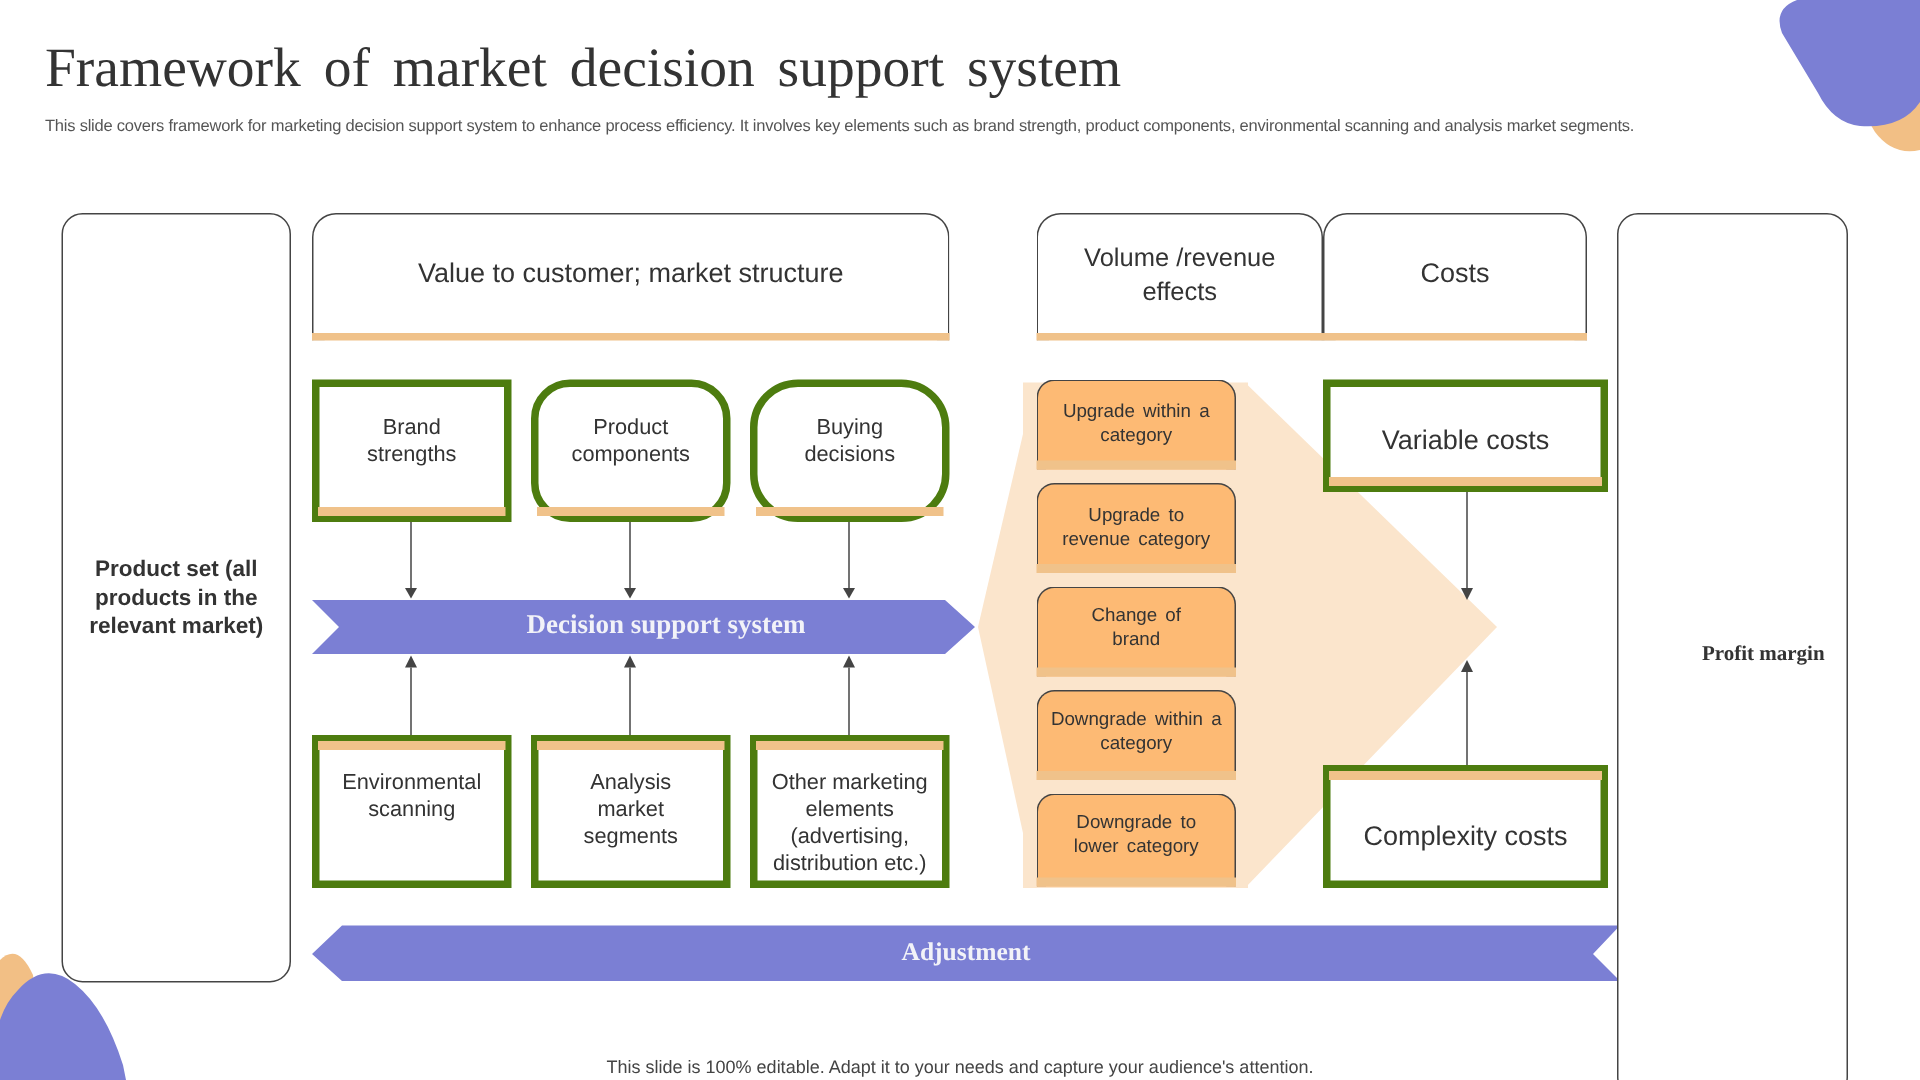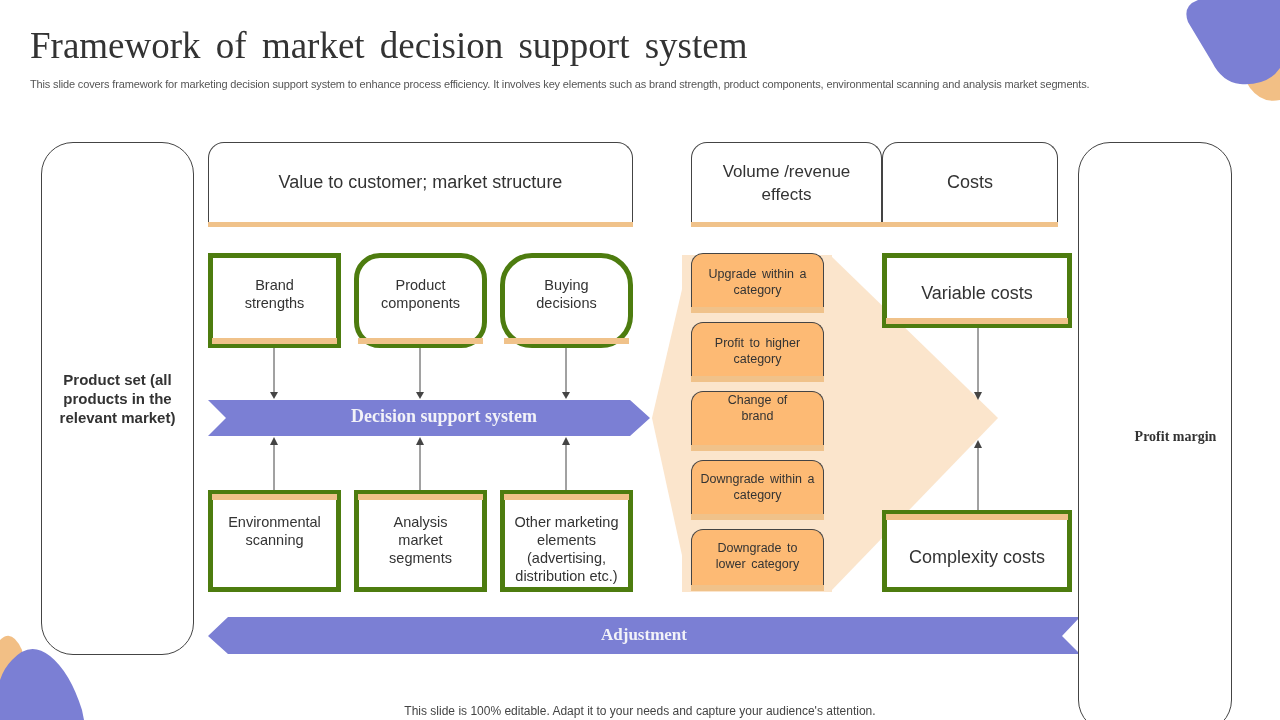--- a/index.html
+++ b/index.html
@@ -2,21 +2,21 @@
 <html><head>
 <meta charset="utf-8">
 <style>
   html, body { margin: 0; padding: 0; }
   body { width: 1280px; height: 720px; position: relative; overflow: hidden; background: #ffffff; font-family: "Liberation Sans", sans-serif; color: #3a3a3a; }
   .abs { position: absolute; }
   .title { left: 30px; top: 24px; font-family: "Liberation Serif", serif; font-size: 37px; color: #333; word-spacing: 6px; white-space: nowrap; }
   .subtitle { left: 30px; top: 78px; font-size: 11px; color: #555; white-space: nowrap; letter-spacing: -0.15px; }
   .footer { left: 0; width: 1280px; top: 704px; font-size: 12px; color: #444; text-align: center; }
   .rbox { position: absolute; border: 1px solid #444; background: #fff; box-sizing: border-box; display: flex; align-items: center; justify-content: center; text-align: center; }
-  .tallbox { border-radius: 32px; }
+  .tallbox { border-radius: 14px; }
   .hdr { position: absolute; border: 1px solid #444; border-bottom: none; border-radius: 16px 16px 0 0; background: #fff; box-sizing: border-box; display: flex; align-items: center; justify-content: center; text-align: center; font-size: 18px; color: #333; }
   .hdr::after { content: ""; position: absolute; left: -1px; right: -1px; bottom: 0; height: 5px; background: #f0c28a; }
   .sq { position: absolute; border: 5px solid #4d7c0f; background: #fff; box-sizing: border-box; text-align: center; font-size: 14.5px; color: #333; line-height: 18px; }
   .sq.botbar::after { content: ""; position: absolute; left: -1px; right: -1px; bottom: -1px; height: 6px; background: #f0c28a; }
   .sq.topbar::before { content: ""; position: absolute; left: -1px; right: -1px; top: -1px; height: 6px; background: #f0c28a; }
   .pill { position: absolute; border: 1px solid #444; border-bottom: none; border-radius: 12px 12px 0 0; background: #fdba74; box-sizing: border-box; text-align: center; font-size: 12.5px; color: #333; line-height: 16px; word-spacing: 2px; }
   .pill::after { content: ""; position: absolute; left: -1px; right: -1px; bottom: 0; height: 6px; background: #f0c28a; }
   .arrowtext { position: absolute; color: #f2f2f8; font-family: "Liberation Serif", serif; font-weight: bold; font-size: 18px; text-align: center; }
   svg.overlay { position: absolute; left: 0; top: 0; }
 </style>
@@ -99,23 +99,23 @@
   <div style="padding:0 30px;">Analysis market segments</div>
 </div>
 <div class="sq topbar" style="left:500px; top:490px; width:133px; height:102px; padding-top:18px;">
   <div style="padding:0 8px;">Other marketing elements (advertising, distribution etc.)</div>
 </div>
 
 <div class="pill" style="left:691px; top:253px; width:133px; height:60px; padding-top:12px;">
   <div style="padding:0 16px;">Upgrade within a category</div>
 </div>
 <div class="pill" style="left:691px; top:322px; width:133px; height:60px; padding-top:12px;">
-  <div style="padding:0 16px;">Profit to higher category</div>
+  <div style="padding:0 16px;">Upgrade to revenue category</div>
 </div>
-<div class="pill" style="left:691px; top:391px; width:133px; height:60px; padding-top:0;">
+<div class="pill" style="left:691px; top:391px; width:133px; height:60px; padding-top:10px;">
   <div style="padding:0 30px;">Change of brand</div>
 </div>
 <div class="pill" style="left:691px; top:460px; width:133px; height:60px; padding-top:10px;">
   <div style="padding:0 4px;">Downgrade within a category</div>
 </div>
 <div class="pill" style="left:691px; top:529px; width:133px; height:62px; padding-top:10px;">
   <div style="padding:0 18px;">Downgrade to lower category</div>
 </div>
 
 <div class="sq botbar" style="left:882px; top:253px; width:190px; height:75px; font-size:18px; line-height:70px;">

